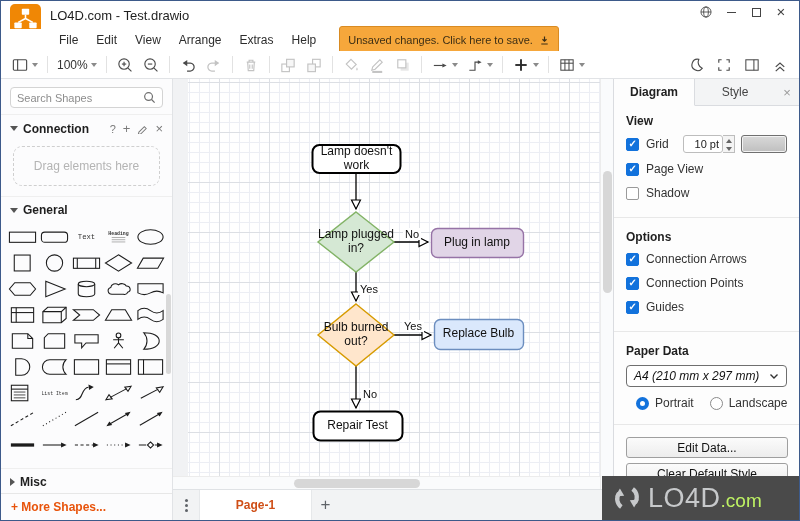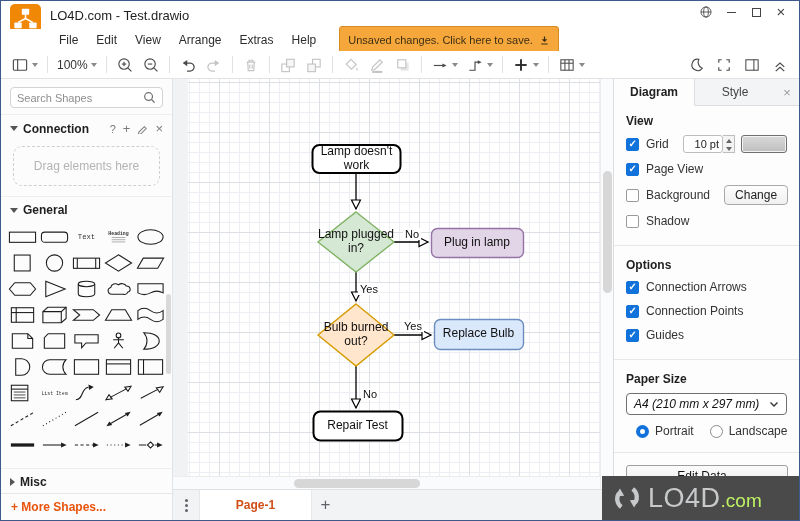--- a/index.html
+++ b/index.html
@@ -675,25 +675,20 @@
             </span>
           <button class="swatch"></button>
         </span>
       </div>
       <div class="frow">
         <span class="cb on"></span>
         <span class="flabel">Page View</span>
       </div>
       <div class="frow">
         <span class="cb"></span>
-        <span class="flabel">Background</span>
-        <button class="change-btn">Change</button>
-      </div>
-      <div class="frow">
-        <span class="cb"></span>
         <span class="flabel">Shadow</span>
       </div>
     </div>
 
     <hr class="fsep">
 
     <div class="fsection">
       <div class="fheading">Options</div>
       <div class="frow">
         <span class="cb on"></span>
@@ -705,21 +700,21 @@
       </div>
       <div class="frow">
         <span class="cb on"></span>
         <span class="flabel">Guides</span>
       </div>
     </div>
 
     <hr class="fsep">
 
     <div class="fsection">
-      <div class="fheading">Paper Size</div>
+      <div class="fheading">Paper Data</div>
       <div class="selectbox">
         <span>A4 (210 mm x 297 mm)</span>
         <svg width="10" height="7" viewBox="0 0 10 7" fill="none" stroke="#333" stroke-width="1.4">
             <path d="M1.5,1.5 L5,5 L8.5,1.5"></path>
           </svg>
       </div>
       <div class="radio-row">
         <span class="radio">
           <span class="rdot on"></span>
           <span>Portrait</span>

